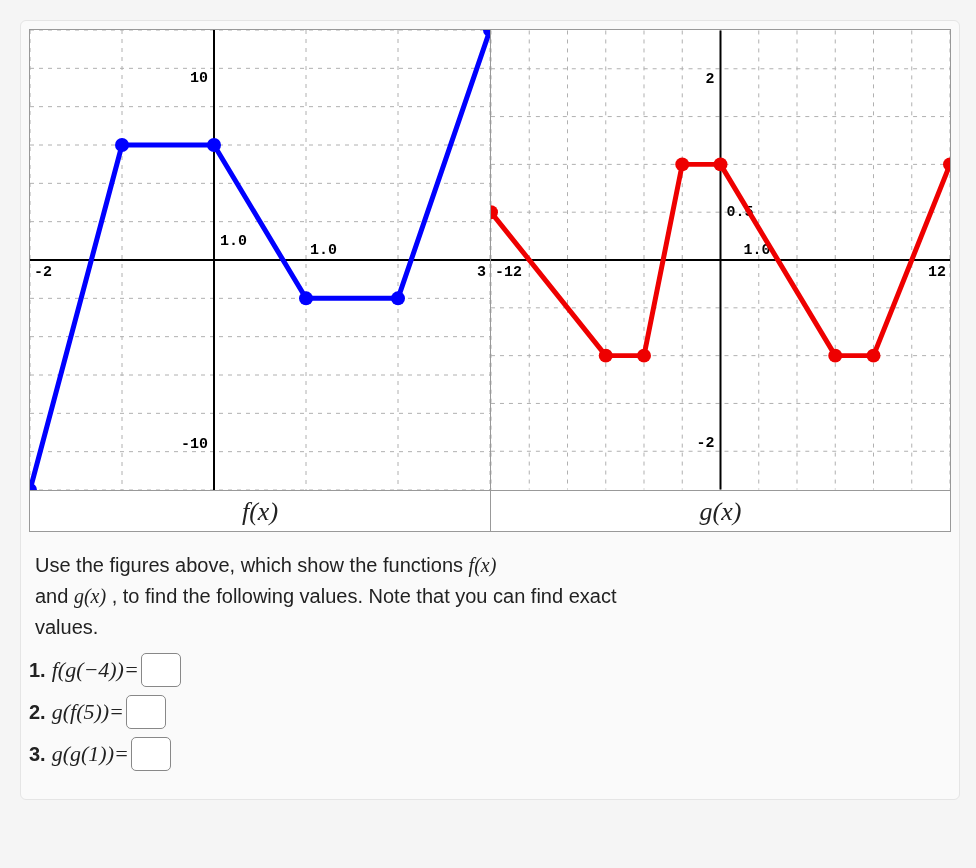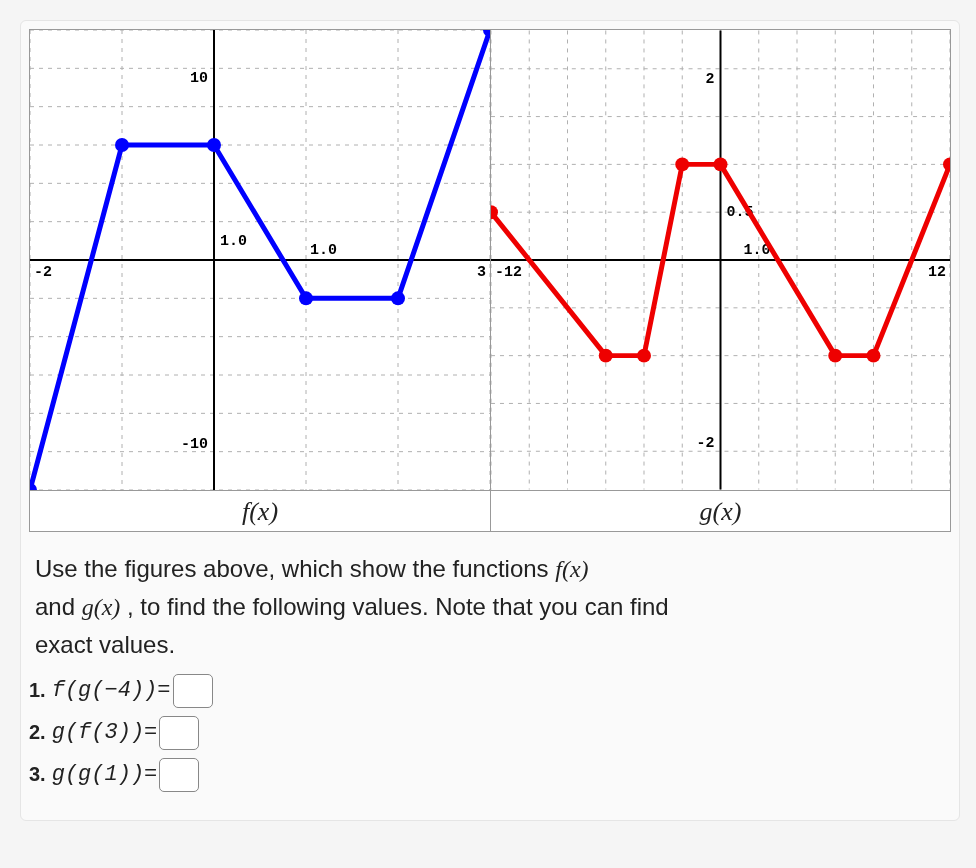--- a/index.html
+++ b/index.html
@@ -38,30 +38,30 @@
   svg { display: block; }
   .chart-label {
     text-align: center;
     padding: 6px 0 4px 0;
     font-family: "Times New Roman", serif;
     font-size: 26px;
     font-style: italic;
     border-top: 1px solid #999;
   }
   .instructions {
-    font-size: 24px;
+    font-size: 20px;
     line-height: 1.55;
     max-width: 660px;
     padding: 0 6px;
   }
   .instructions .math-f, .instructions .math-g { font-family:"Times New Roman",serif; font-style: italic; }
   .q-list { margin-top: 10px; }
   .q { font-size: 20px; margin: 8px 0; display:flex; align-items:center; gap:2px; }
   .q b { font-weight: bold; margin-right: 4px; }
-  .q .expr { font-family: Liberation Mono, monospace; font-style: italic; font-size: 22px; }
+  .q .expr { font-family: Liberation Serif, serif; font-style: italic; font-size: 22px; }
   .q input {
     width: 40px; height: 34px;
     border: 1px solid #888;
     border-radius: 5px;
     font-size: 18px;
     padding: 2px 4px;
     text-align: center;
   }
   .axis-num {
     font-family: "Courier New", monospace;
@@ -176,21 +176,21 @@
   </div>
 
   <div class="q-list">
     <div class="q">
       <b>1.</b>
       <span class="expr">f(g(−4))=</span>
       <input type="text" style="">
     </div>
     <div class="q">
       <b>2.</b>
-      <span class="expr">g(f(3))=</span>
+      <span class="expr">g(f(5))=</span>
       <input type="text" style="">
     </div>
     <div class="q">
       <b>3.</b>
       <span class="expr">g(g(1))=</span>
       <input type="text" style="">
     </div>
   </div>
 
 </div>

